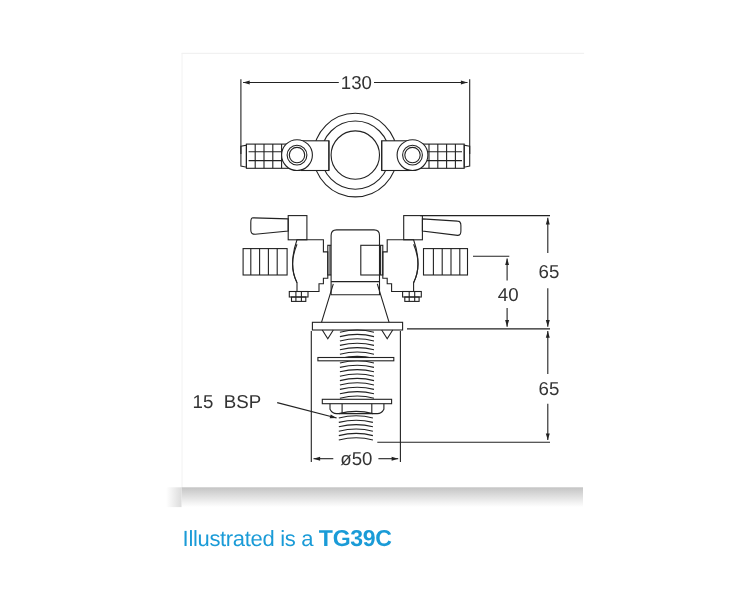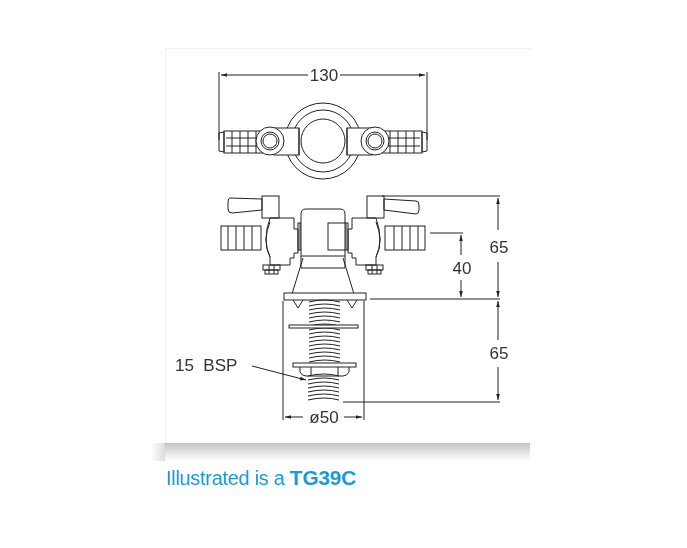--- a/index.html
+++ b/index.html
@@ -5,21 +5,21 @@
   html, body { margin:0; padding:0; background:#ffffff; }
   body { width:687px; height:548px; position:relative; overflow:hidden; font-family:"Liberation Sans", sans-serif; }
   .card { position:absolute; left:165px; top:48px; width:365px; height:396px; background:#fff;
           border-top:1px solid #f0f0f0; border-left:1px solid #f3f3f3; }
   .card-shadow { position:absolute; left:165px; top:443px; width:365px; height:18px;
           background:linear-gradient(to bottom, #c4c4c4 0%, #dcdcdc 40%, #f4f4f4 80%, #ffffff 100%); }
   .card-shadow::before { content:""; position:absolute; left:-14px; top:0; width:14px; height:18px;
           background:linear-gradient(to right, #ffffff, #dcdcdc); }
   svg.drawing { position:absolute; left:0; top:0; }
   .dimtext { font-family:"Liberation Sans", sans-serif; font-size:17px; fill:#333; font-weight:300; }
-  .caption { position:absolute; left:166px; top:466px; font-size:20px; color:#1a9bd7; letter-spacing:-0.3px; white-space:nowrap; }
+  .caption { position:absolute; left:166px; top:478px; font-size:20px; color:#1a9bd7; letter-spacing:-0.3px; white-space:nowrap; }
   .caption .model { font-weight:bold; font-size:21px; }
 </style>
 </head>
 <body>
 
 <div class="card"></div>
 <div class="card-shadow"></div>
 
 <svg class="drawing" width="687" height="548" viewBox="0 0 687 548" fill="none" stroke="#222" stroke-width="1">
   <defs>

